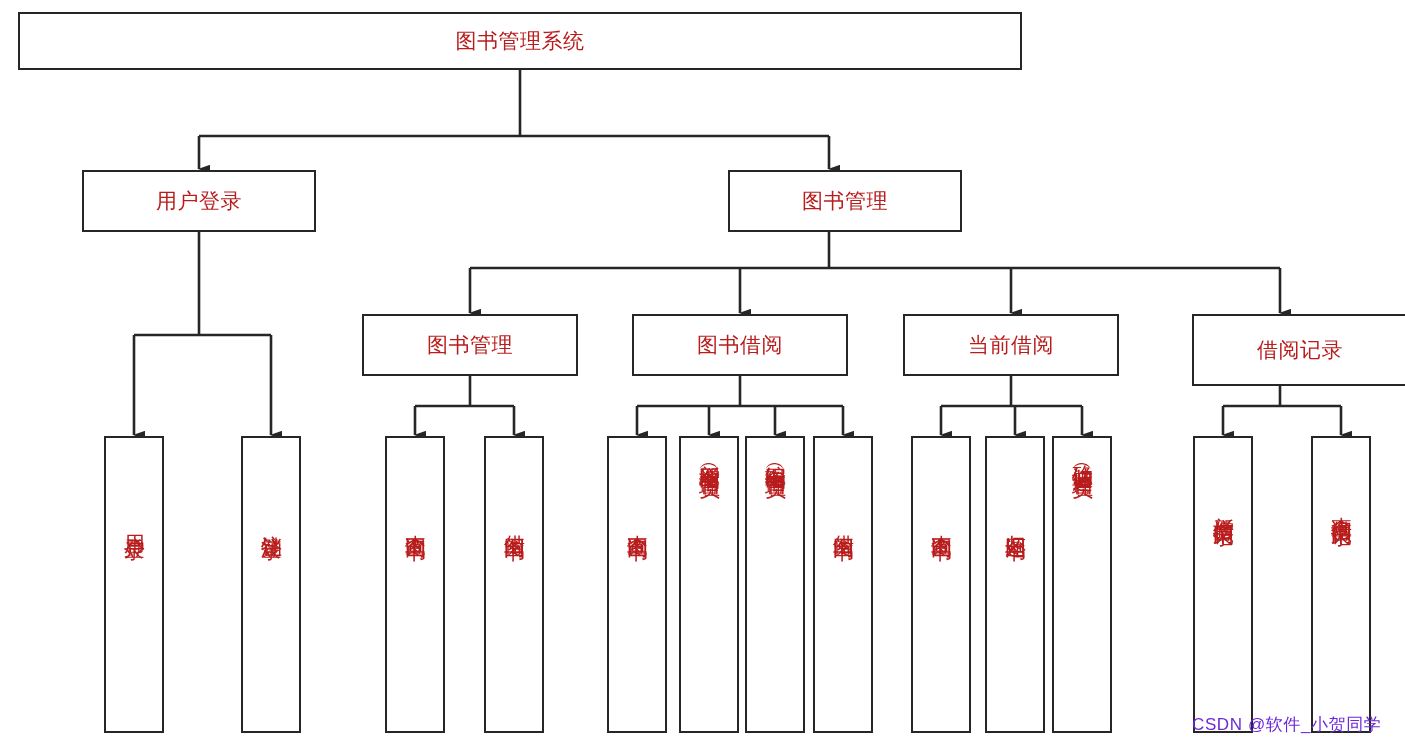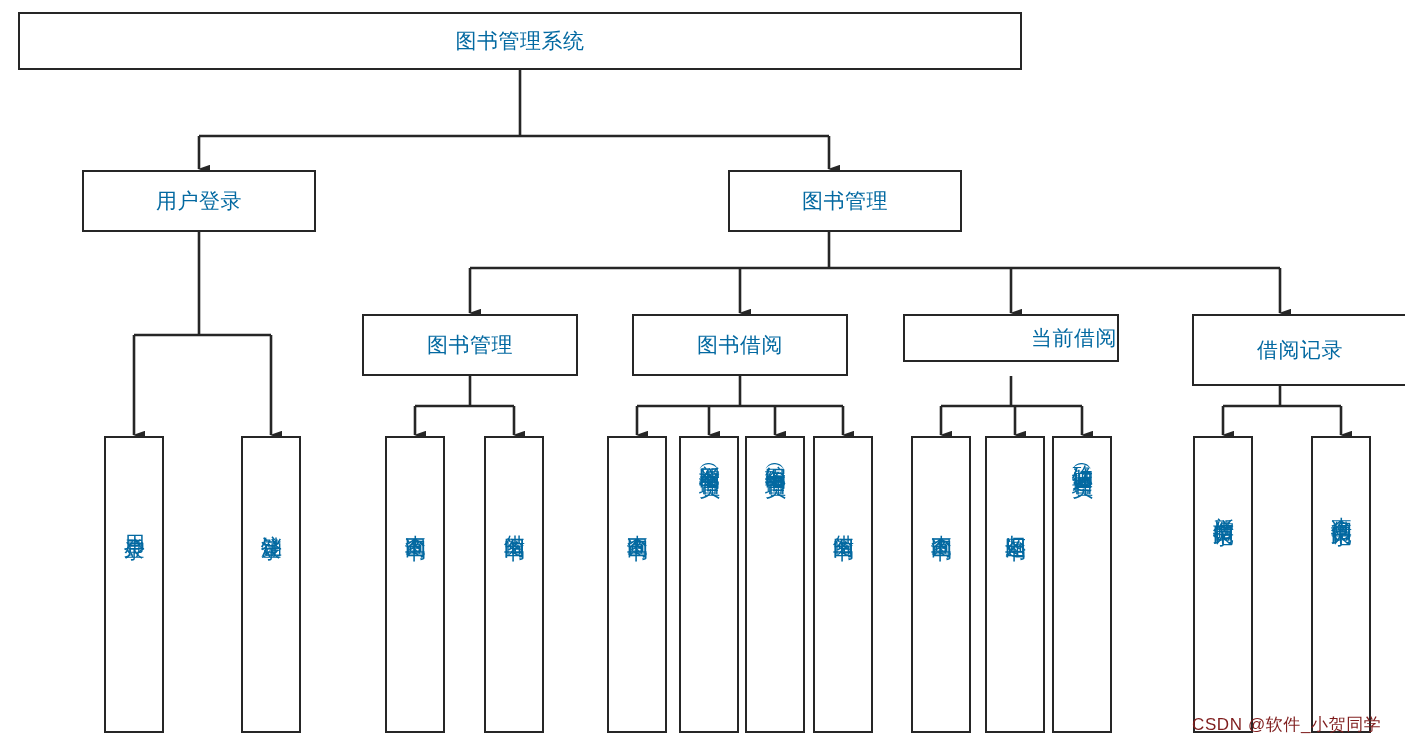--- a/index.html
+++ b/index.html
@@ -25,21 +25,21 @@
     height: 747px;
   }
   .node {
     position: absolute;
     box-sizing: border-box;
     background: #ffffff;
     border: 2px solid #262626;
     display: flex;
     align-items: center;
     justify-content: center;
-    color: #0369a1;
+    color: #b91c1c;
   }
   .node .label {
     font-size: 21px;
     line-height: 1.12;
     letter-spacing: 0.5px;
     white-space: nowrap;
   }
   .node.leaf {
     align-items: flex-start;
     justify-content: center;
@@ -60,21 +60,21 @@
     margin-top: 56px;
   }
   .node.leaf.top .label {
     margin-top: 4px;
   }
   .watermark {
     position: absolute;
     left: 1192px;
     top: 713px;
     font-size: 17px;
-    color: #7f1d1d;
+    color: #6d28d9;
     letter-spacing: 0.6px;
     white-space: nowrap;
     pointer-events: none;
   }
 </style>
 </head>
 <body>
 
 <div id="canvas">
 
@@ -131,21 +131,21 @@
   <div class="node" id="n-book-manage" style="left: 712px; top: 170px; width: 234px; height: 62px; margin-left: 16px;">
     <span class="label">图书管理</span>
   </div>
 
   <div class="node" id="n-new-book-recommend" style="left: 362px; top: 314px; width: 216px; height: 62px;">
     <span class="label">图书管理</span>
   </div>
   <div class="node" id="n-book-borrow" style="left: 632px; top: 314px; width: 216px; height: 62px;">
     <span class="label">图书借阅</span>
   </div>
-  <div class="node" id="n-current-borrow" style="left: 903px; top: 314px; width: 216px; height: 48px; justify-content: flex-end;">
+  <div class="node" id="n-current-borrow" style="left: 903px; top: 314px; width: 216px; height: 62px;">
     <span class="label">当前借阅</span>
   </div>
   <div class="node" id="n-borrow-record" style="left: 1192px; top: 314px; width: 216px; height: 72px;">
     <span class="label">借阅记录</span>
   </div>
 
   <div id="leaf-host">
       <div class="node leaf mid" style="left: 104px; top: 436px; width: 60px; height: 297px;">
         <span class="label">用户登录</span>
       </div>

